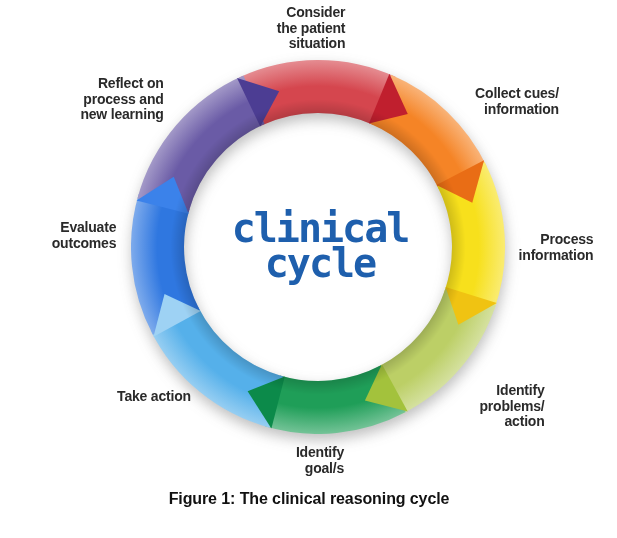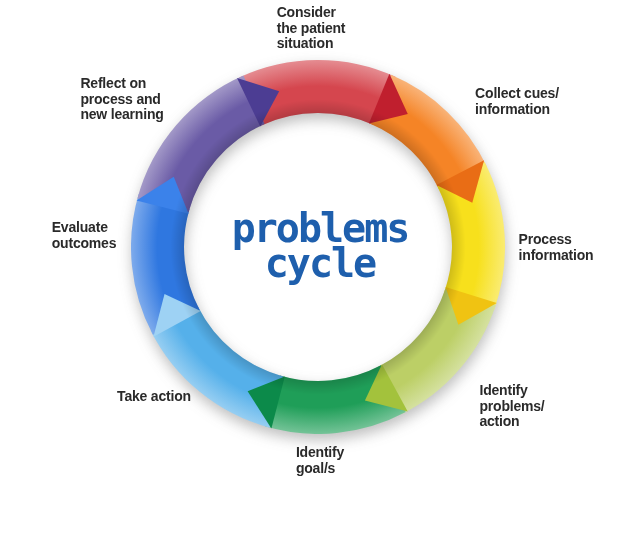--- a/index.html
+++ b/index.html
@@ -4,21 +4,21 @@
 <style>
   html,body{margin:0;padding:0;background:#ffffff;}
   .stage{
     position:relative;width:617px;height:538px;background:#ffffff;overflow:hidden;
     font-family:"Liberation Sans",sans-serif;
   }
   #ring-svg{position:absolute;left:0;top:0;
     filter:drop-shadow(1px 6px 7px rgba(70,70,70,0.35));}
   .step-label{
     position:absolute;transform:translate(-50%,-50%);
-    text-align:left;white-space:nowrap;
+    text-align:right;white-space:nowrap;
     font-size:14px;font-weight:700;line-height:15.5px;
     color:#2a2a2a;letter-spacing:-0.2px;
   }
   .center-title{
     position:absolute;left:320px;top:246px;transform:translate(-50%,-50%);
     text-align:center;white-space:nowrap;
     font-family:"DejaVu Sans Mono",monospace;font-weight:700;
     font-size:40px;line-height:35px;letter-spacing:-2px;
     color:#1e5fad;
   }
@@ -92,21 +92,21 @@
       <path d="M 484.07 160.18 L 472.28 202.76 L 436.40 185.10 Z" fill="#e96d15"></path>
       <path d="M 496.82 303.04 L 458.38 324.81 L 445.49 286.95 Z" fill="#f0c312"></path>
       <path d="M 407.71 411.53 L 364.93 400.49 L 381.95 364.30 Z" fill="#a3c23c"></path>
       <path d="M 271.40 428.51 L 247.64 391.26 L 284.78 376.40 Z" fill="#0c8a4a"></path>
       <path d="M 153.47 336.71 L 164.51 293.93 L 200.70 310.95 Z" fill="#9ed2f4"></path>
       <path d="M 136.49 200.40 L 173.74 176.64 L 188.60 213.78 Z" fill="#3b82ea"></path>
       <path d="M 237.03 78.00 L 279.17 91.27 L 260.27 126.52 Z" fill="#4c3d93"></path>
       <path fill-rule="evenodd" d="M 131 247 a 187 187 0 1 0 374 0 a 187 187 0 1 0 -374 0 Z M 184 247 a 134 134 0 1 0 268 0 a 134 134 0 1 0 -268 0 Z" fill="url(#inner-shade)"></path>
     </svg>
   <div class="center-title" id="center-title">
-      <div>problems</div>
+      <div>clinical</div>
       <div>cycle</div>
     </div>
   <div id="labels-layer">
       <div class="step-label" style="left: 311px; top: 28px;">
         <div>Consider</div>
         <div>the patient</div>
         <div>situation</div>
       </div>
       <div class="step-label" style="left: 517px; top: 101px;">
         <div>Collect cues/</div>
@@ -131,13 +131,14 @@
       <div class="step-label" style="left: 84px; top: 235px;">
         <div>Evaluate</div>
         <div>outcomes</div>
       </div>
       <div class="step-label" style="left: 122px; top: 99px;">
         <div>Reflect on</div>
         <div>process and</div>
         <div>new learning</div>
       </div>
     </div>
+  <div class="figure-caption">Figure 1: The clinical reasoning cycle</div>
 </div>
 
 </body></html>

